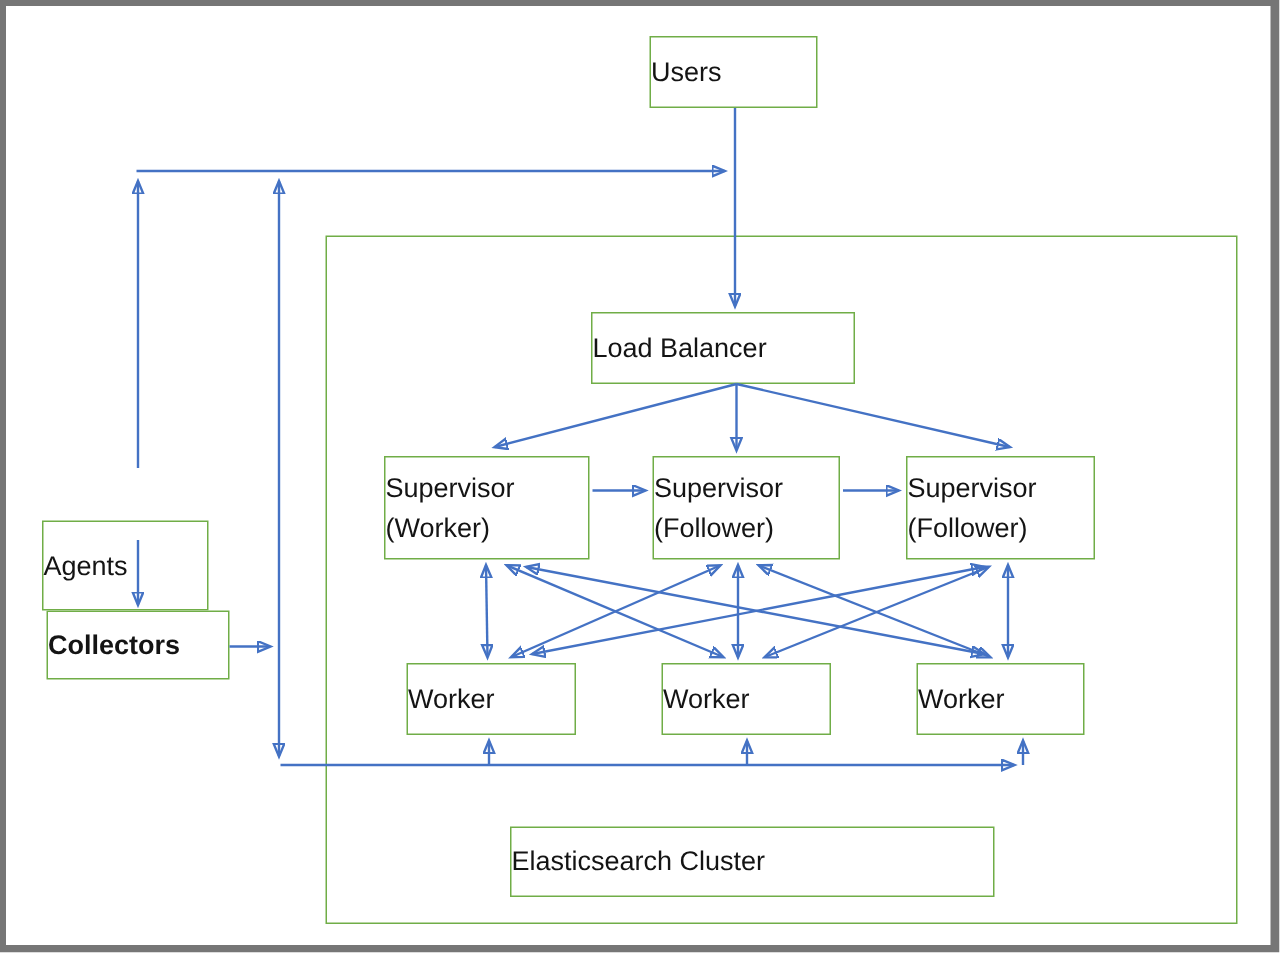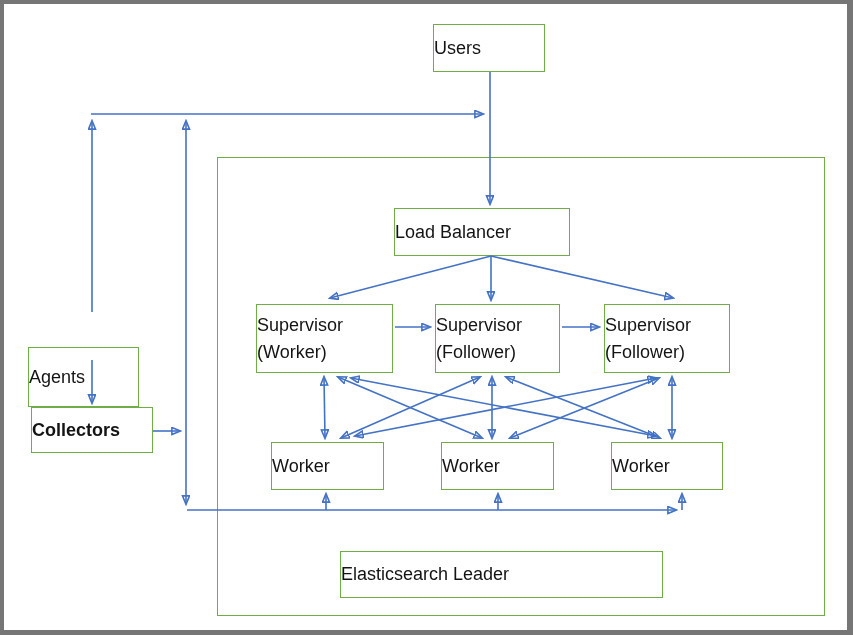--- a/index.html
+++ b/index.html
@@ -93,21 +93,21 @@
 
   <div class="node" id="agents">
     <div>Agents</div>
   </div>
 
   <div class="node" id="collectors">
     <div>Collectors</div>
   </div>
 
   <div class="node" id="elasticsearch">
-    <div>Elasticsearch Leader</div>
+    <div>Elasticsearch Cluster</div>
   </div>
 
   <svg class="wires" width="853" height="635" viewBox="0 0 853 635">
     <defs>
       <marker id="ah" markerUnits="userSpaceOnUse" markerWidth="11" markerHeight="9" refX="8.6" refY="4" orient="auto">
         <path d="M0.5,0.5 L9,4 L0.5,7.5 Z" fill="#4472C4" stroke="none"></path>
       </marker>
       <marker id="ahs" markerUnits="userSpaceOnUse" markerWidth="11" markerHeight="9" refX="8.6" refY="4" orient="auto-start-reverse">
         <path d="M0.5,0.5 L9,4 L0.5,7.5 Z" fill="#4472C4" stroke="none"></path>
       </marker>

